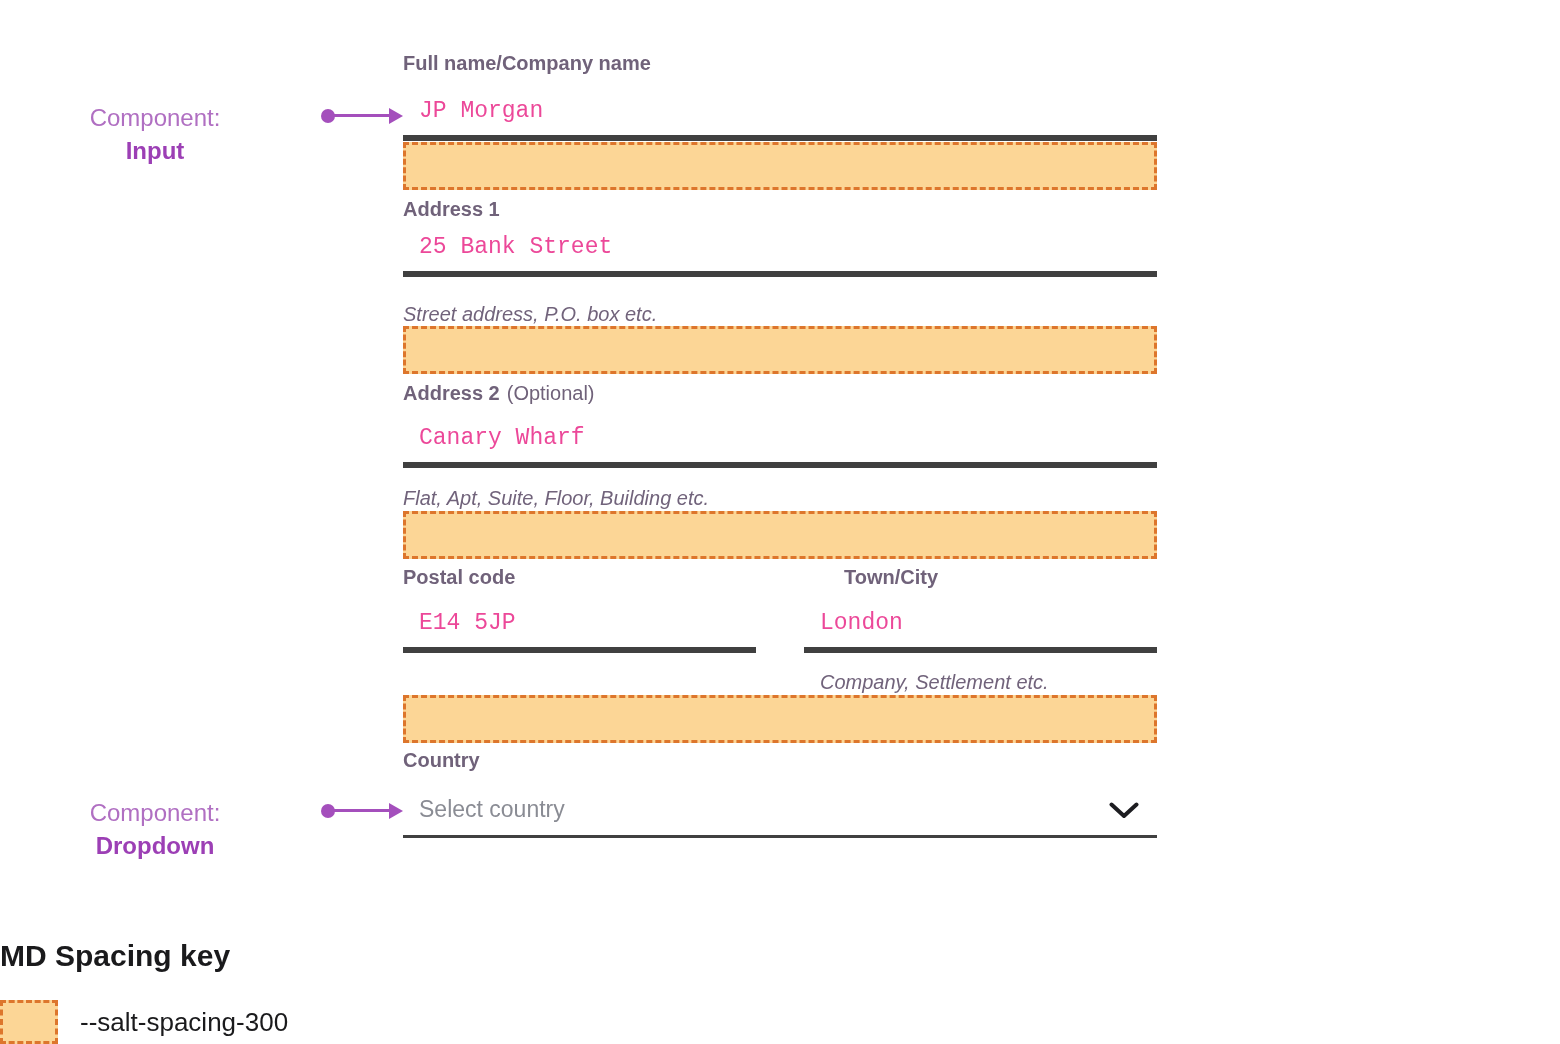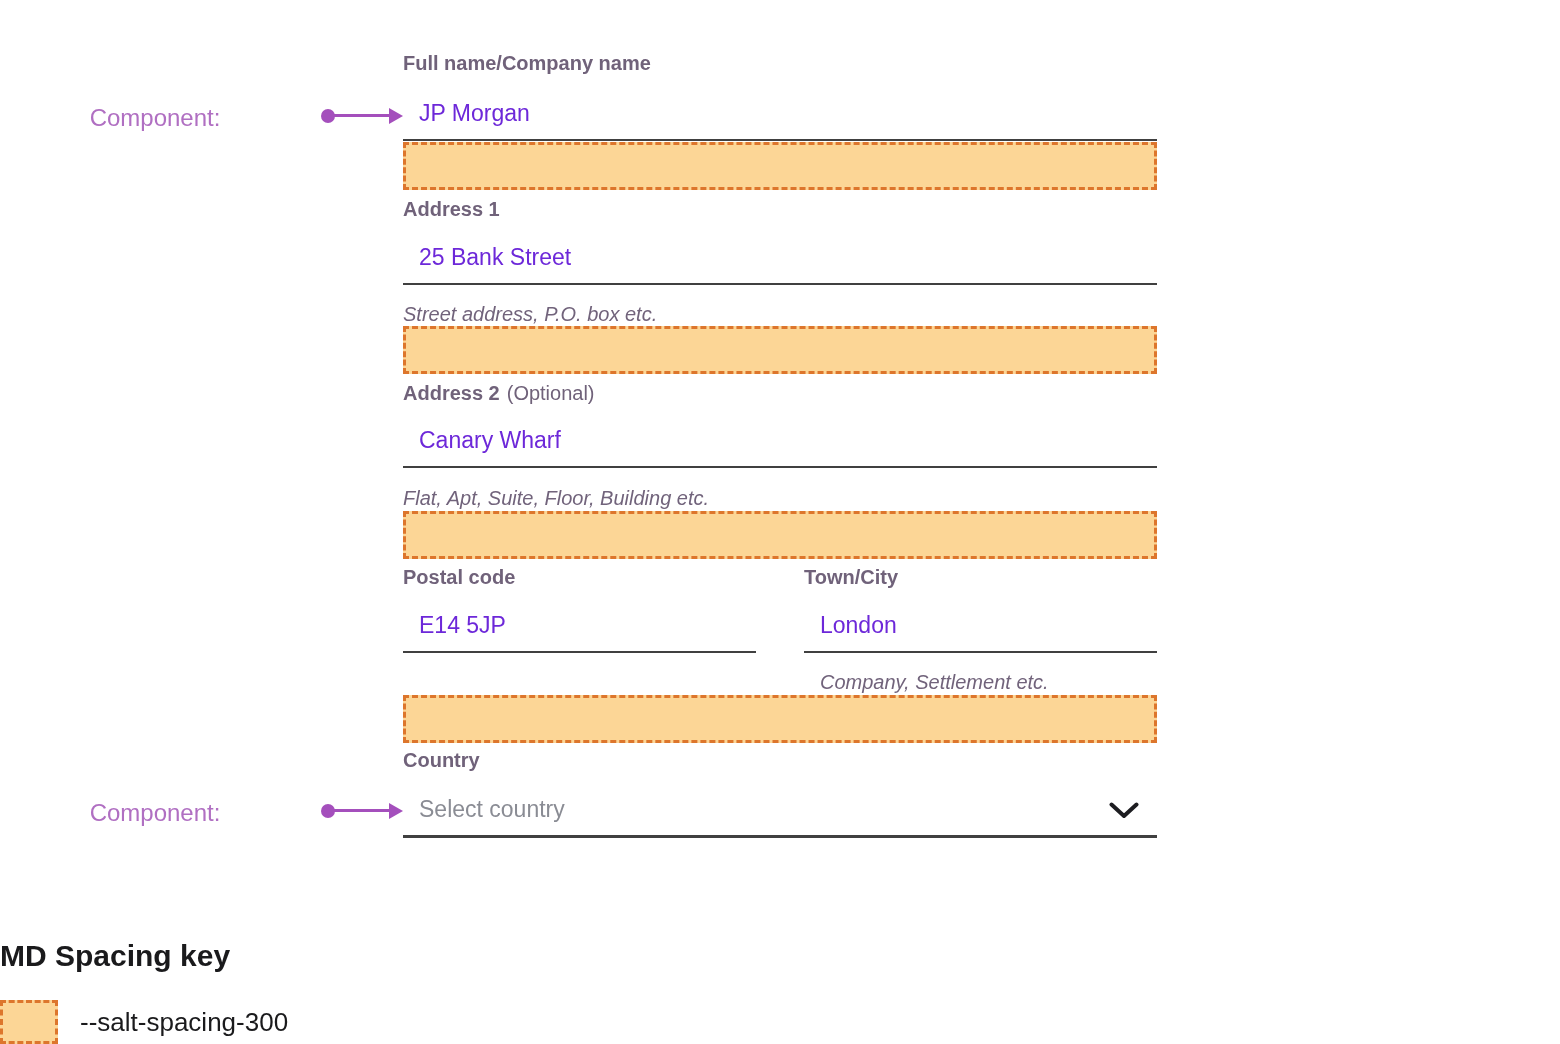--- a/index.html
+++ b/index.html
@@ -30,26 +30,26 @@
     white-space: nowrap;
   }
 
   
   .salt-input {
     display: block;
     width: 754px;
     height: 54px;
     background: #ffffff;
     border: none;
-    border-bottom: 2px solid #404040;
+    border-bottom: 6px solid #404040;
     outline: none;
     padding: 0 16px;
-    font-family: Liberation Sans, sans-serif;
+    font-family: Liberation Mono, monospace;
     font-size: 23px;
-    color: #6d28d9;
+    color: #ec4899;
   }
   .salt-input.half { width: 353px; }
 
   
   .salt-dropdown {
     width: 754px;
     height: 54px;
     background: #ffffff;
     border-bottom: 3px solid #404040;
     display: flex;
@@ -122,57 +122,59 @@
   }
 </style>
 </head>
 <body>
 
 <div class="abs field-label" style="left:403px; top:50px;">Full name/Company name</div>
 <input class="abs salt-input" style="left: 403px; top: 87px;" readonly="" value="JP Morgan">
 <div class="abs spacing-block" style="left:403px; top:142px;"></div>
 
 <div class="abs field-label" style="left:403px; top:196px;">Address 1</div>
-<input class="abs salt-input" style="left: 403px; top: 231px;" readonly="" value="25 Bank Street">
+<input class="abs salt-input" style="left: 403px; top: 223px;" readonly="" value="25 Bank Street">
 <div class="abs helper-text" style="left:403px; top:302px;">Street address, P.O. box etc.</div>
 <div class="abs spacing-block" style="left:403px; top:326px;"></div>
 
 <div class="abs field-label" style="left:403px; top:380px;">
   <span>Address 2</span><span class="label-suffix">(Optional)</span>
 </div>
 <input class="abs salt-input" style="left: 403px; top: 414px;" readonly="" value="Canary Wharf">
 <div class="abs helper-text" style="left:403px; top:486px;">Flat, Apt, Suite, Floor, Building etc.</div>
 <div class="abs spacing-block" style="left:403px; top:511px;"></div>
 
 <div class="abs field-label" style="left:403px; top:564px;">Postal code</div>
-<div class="abs field-label" style="left:804px; top:564px;">Town/City</div>
+<div class="abs field-label" style="left:844px; top:564px;">Town/City</div>
 <input class="abs salt-input half" style="left: 403px; top: 599px;" readonly="" value="E14 5JP">
 <input class="abs salt-input half" style="left: 804px; top: 599px;" readonly="" value="London">
 <div class="abs helper-text" style="left:820px; top:670px;">Company, Settlement etc.</div>
 <div class="abs spacing-block" style="left:403px; top:695px;"></div>
 
 <div class="abs field-label" style="left:403px; top:747px;">Country</div>
 <div class="abs salt-dropdown" style="left:403px; top:784px;">
   <span class="dropdown-placeholder">Select country</span>
   <span class="chevron-icon">
     <svg width="30" height="18" viewBox="0 0 30 18">
       <polyline points="2.5,2.5 15,14 27.5,2.5" fill="none" stroke="#1D1D21" stroke-width="4" stroke-linecap="round" stroke-linejoin="round"></polyline>
     </svg>
   </span>
 </div>
 
 <div class="abs annotation" style="left:0px; top:103px;">
   <div class="ann-prefix">Component:</div>
+  <div class="ann-component">Input</div>
 </div>
 <div class="abs arrow-dot" style="left:321px; top:109px;"></div>
 <div class="abs arrow-line" style="left:333px; top:114px; width:58px;"></div>
 <div class="abs arrow-head" style="left:389px; top:108px;"></div>
 
 <div class="abs annotation" style="left:0px; top:798px;">
   <div class="ann-prefix">Component:</div>
+  <div class="ann-component">Dropdown</div>
 </div>
 <div class="abs arrow-dot" style="left:321px; top:804px;"></div>
 <div class="abs arrow-line" style="left:333px; top:809px; width:58px;"></div>
 <div class="abs arrow-head" style="left:389px; top:803px;"></div>
 
 <div class="abs key-title" style="left:0px; top:939px;">MD Spacing key</div>
 <div class="abs key-swatch" style="left:0px; top:1000px;"></div>
 <div class="abs key-token" style="left:80px; top:1007px;">--salt-spacing-300</div>
 
 </body></html>

